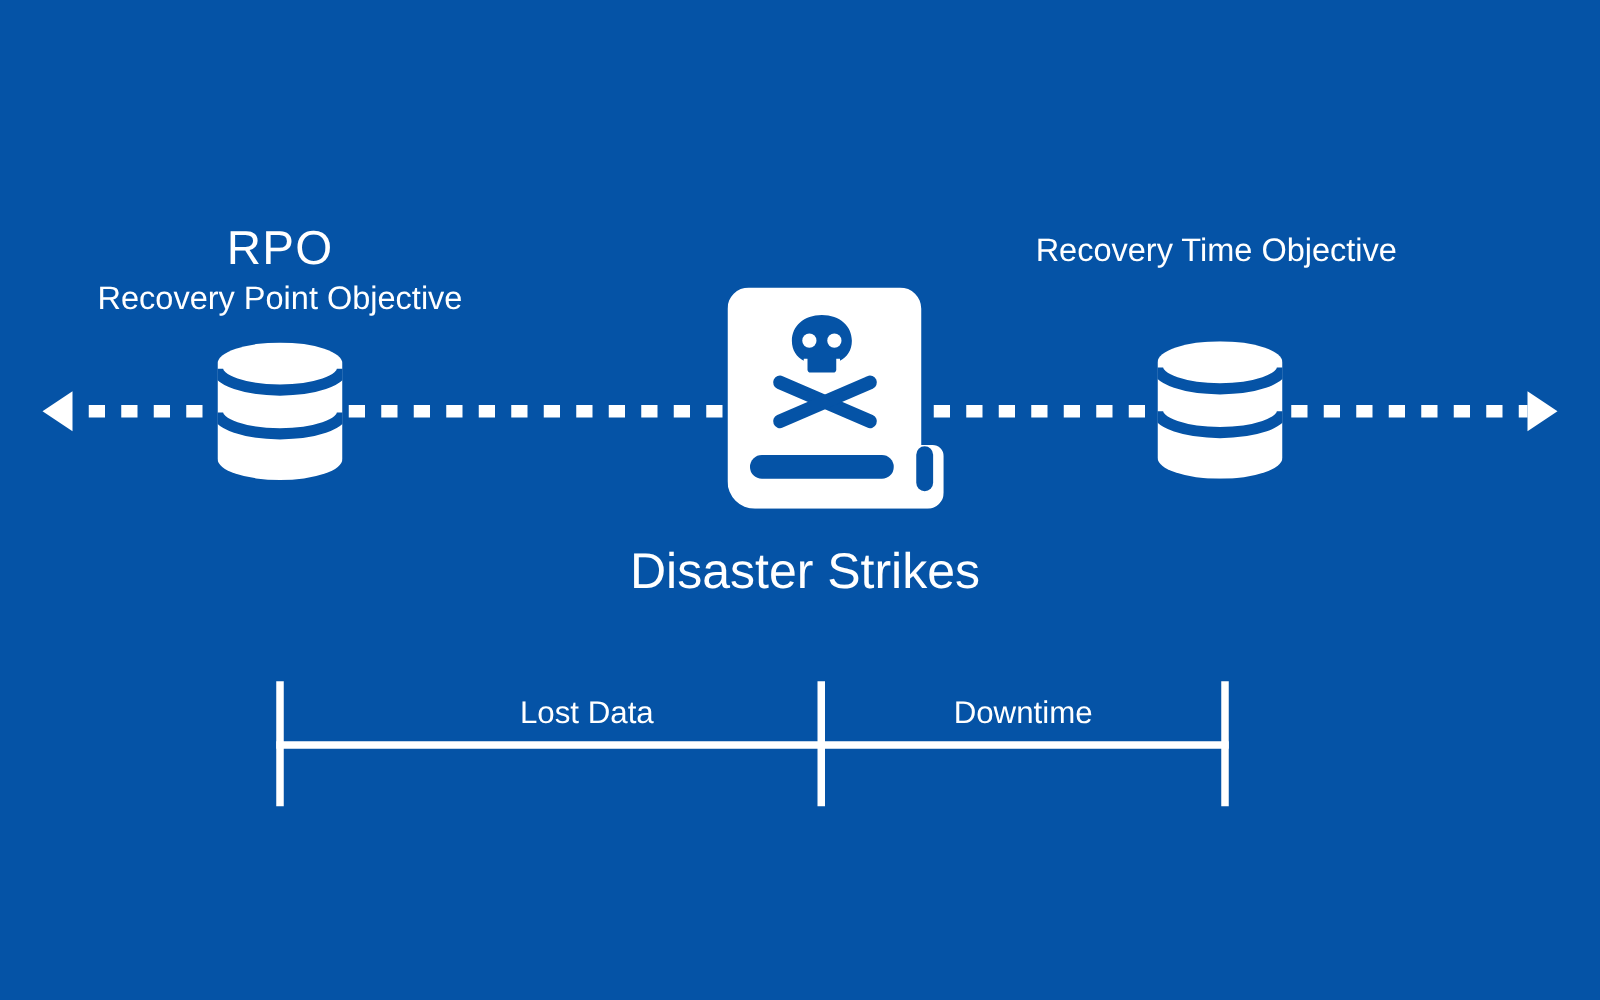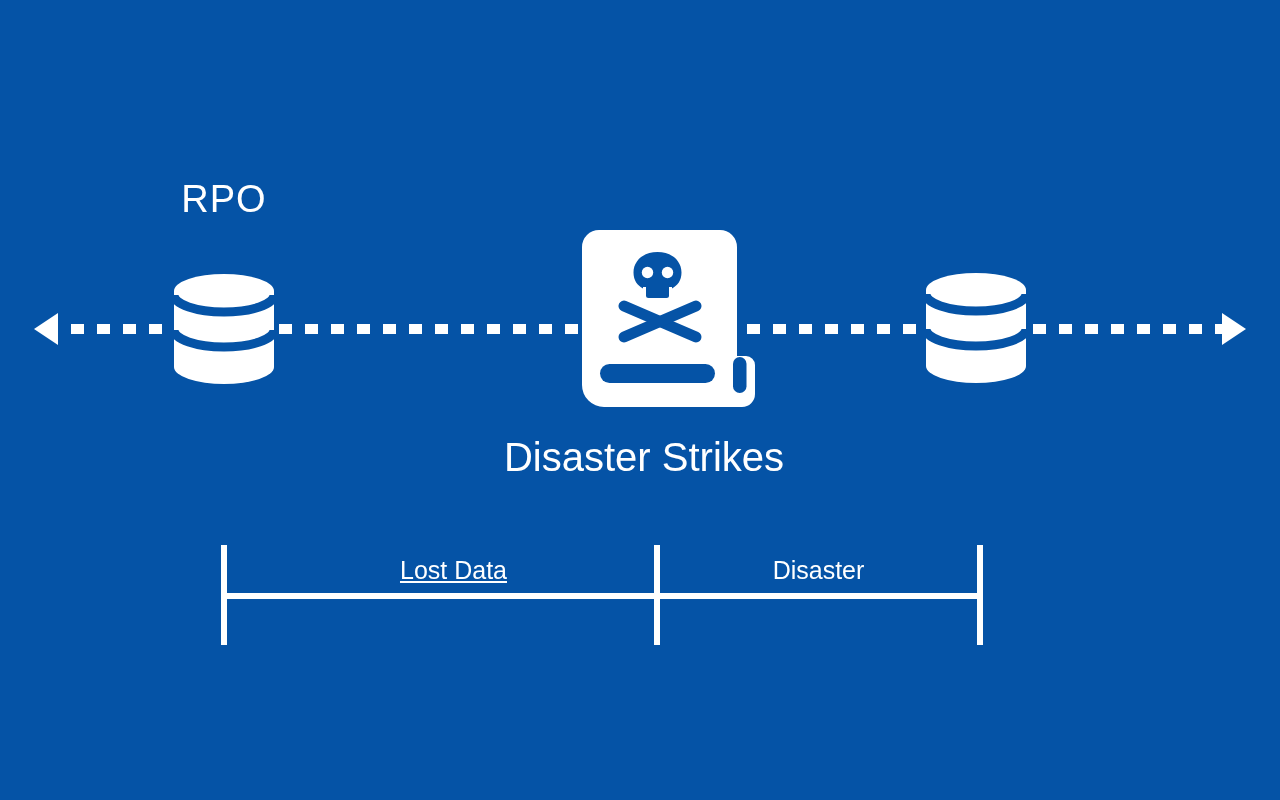--- a/index.html
+++ b/index.html
@@ -95,33 +95,35 @@
   }
   .segment-label{
     position:absolute;
     top:556px;
     text-align:center;
     font-size:25px;
     line-height:28px;
     color:var(--fg);
     white-space:nowrap;
   }
-  .segment-label.lost-data{ left:240px; width:427px;text-decoration:underline; }
+  .segment-label.lost-data{ left:256px; width:427px; }
   .segment-label.downtime { left:660px; width:317px; }
 </style>
 </head>
 <body>
 
 <div class="slide">
 
   <div class="label-block rpo">
     <div class="big-title">RPO</div>
+    <div class="sub-title">Recovery Point Objective</div>
   </div>
 
   <div class="label-block rto">
+    <div class="sub-title">Recovery Time Objective</div>
   </div>
 
   <svg class="timeline-arrow" viewBox="0 0 1280 34" xmlns="http://www.w3.org/2000/svg" aria-hidden="true">
     <line class="dash-line" x1="58" y1="17" x2="1222" y2="17" stroke-dashoffset="13"></line>
     <polygon class="head" points="34,17 58,1 58,33"></polygon>
     <polygon class="head" points="1246,17 1222,1 1222,33"></polygon>
   </svg>
 
   <svg class="db db-left" viewBox="0 0 100 110" xmlns="http://www.w3.org/2000/svg" aria-hidden="true">
     <path class="cyl" d="M0 17 A50 17 0 0 1 100 17 V93 A50 17 0 0 1 0 93 Z"></path>
@@ -154,15 +156,15 @@
   </svg>
 
   <div class="disaster-label">Disaster Strikes</div>
 
   <div class="bracket-bar left"></div>
   <div class="bracket-bar mid"></div>
   <div class="bracket-bar right"></div>
   <div class="bracket-hline"></div>
 
   <div class="segment-label lost-data">Lost Data</div>
-  <div class="segment-label downtime">Disaster</div>
+  <div class="segment-label downtime">Downtime</div>
 
 </div>
 
 </body></html>

